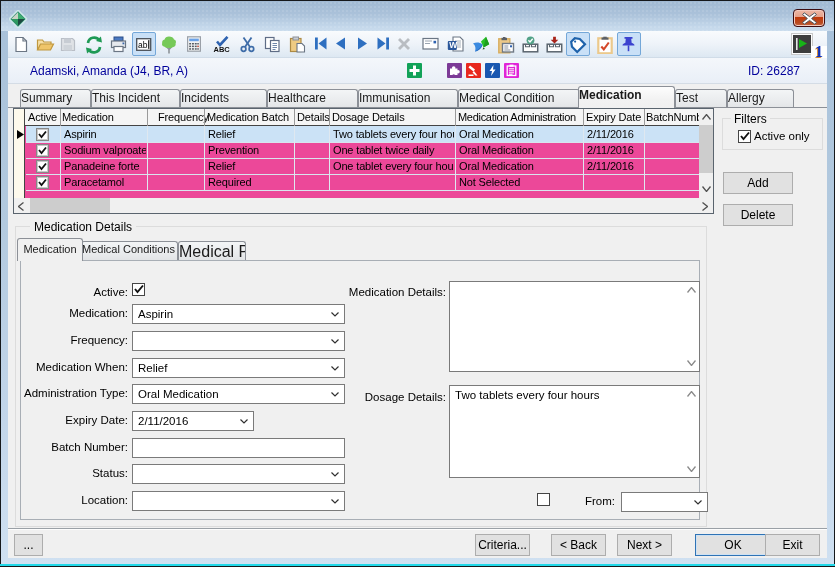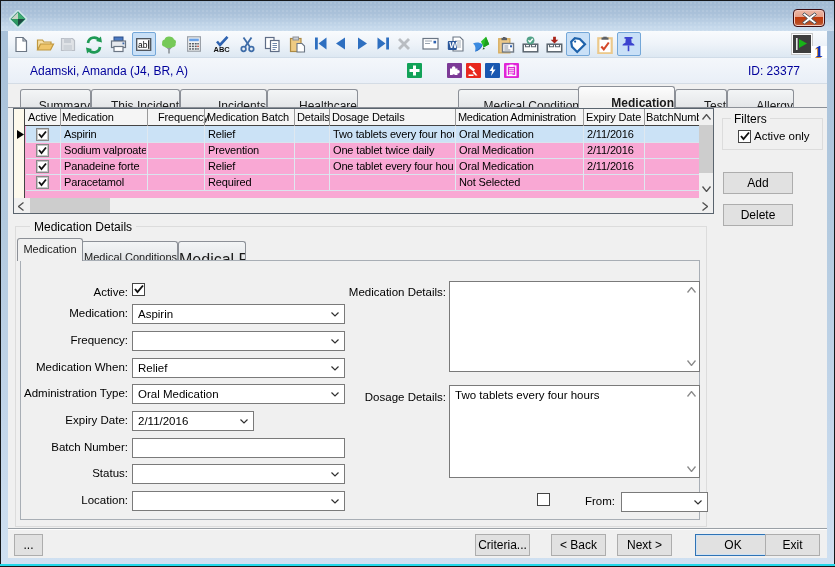--- a/index.html
+++ b/index.html
@@ -26,21 +26,21 @@
   .tbico { position:absolute; top:5px; }
   
   #pbar { position:absolute; left:0; top:27px; width:819px; height:26px;
           background:linear-gradient(180deg,#f4f7fb 0%,#e9eff7 100%); border-bottom:1px solid #d4dce5; }
   #pbar .name { position:absolute; left:22px; top:6px; font-size:12px; color:#00009b; }
   #pbar .pid  { position:absolute; right:27px; top:6px; font-size:12px; color:#00009b; }
   .sqico { position:absolute; top:5px; width:15px; height:15px; border-radius:1px; }
   
   .tab { position:absolute; top:58px; height:19px; white-space:nowrap; overflow:hidden; background:linear-gradient(180deg,#f3f5f6 0%,#e8eaec 70%,#e2e4e6 100%);
          border:1px solid #8c9097; border-bottom:none; border-radius:3px 3px 0 0;
-         text-align:right; font-size:12px; padding-top:9px; color:#1a1a1a; }
+         text-align:left; font-size:12px; padding-top:1px; color:#1a1a1a; }
   .tab.active { top:55px; height:22px; background:linear-gradient(180deg,#fdfdfd 0%,#f2f2f2 60%,#f0f0f0 100%); font-weight:bold; z-index:5; }
   #tabline { position:absolute; left:0; top:76px; width:819px; height:1px; background:#8c9097; }
   #page { position:absolute; left:0; top:77px; width:819px; height:421px; background:#f0f0f0; }
   
   .gridline { position:absolute; background:#d9e4ee; }
   .cell { position:absolute; overflow:hidden; white-space:nowrap; font-size:11px; letter-spacing:-0.15px; }
   
   .btn { position:absolute; background:#e1e1e1; border:1px solid #adadad; text-align:center;
          font-size:12px; color:#000; }
   .combo { position:absolute; background:#fff; border:1px solid #7a7a7a; height:20px; font-size:11.5px; }
@@ -260,21 +260,21 @@
       <div class="abs" style="left:785px;top:4px;width:18px;height:18px;background:#3d3d3d"></div>
       <svg class="abs" style="left:787px;top:6px" width="14" height="14" viewBox="0 0 14 14">
           <rect x="1" y="1" width="1.6" height="12" fill="#e6e6e6"></rect>
           <path d="M4 2 L12 6.5 L4 11 Z" fill="#17b317"></path>
         </svg>
       <div class="abs" style="left:803px;top:15px;width:16px;height:14px;background:#fff"></div>
       <div class="abs" style="left:803px;top:13px;width:16px;height:16px;font-family:'Liberation Serif',serif;font-weight:bold;font-size:16px;color:#1133bb;text-align:center;line-height:16px;text-shadow:-1px 1px 0 #d98a2b;">1</div>
     </div>
     <div id="pbar">
       <span class="name">Adamski, Amanda (J4, BR, A)</span>
-      <span class="pid">ID: 23377</span>
+      <span class="pid">ID: 26287</span>
       <div class="sqico" style="left:399px;background:#12a258"></div>
       <svg class="abs" style="left:399px;top:5px" width="15" height="15" viewBox="0 0 15 15">
           <path d="M6 2.5 h3 v3.5 h3.5 v3 h-3.5 v3.5 h-3 v-3.5 h-3.5 v-3 h3.5 z" fill="#fff"></path>
         </svg>
       <div class="sqico" style="left:439px;background:#7c3a96"></div>
       <svg class="abs" style="left:439px;top:5px" width="15" height="15" viewBox="0 0 15 15">
           <rect x="3" y="5.5" width="7.5" height="6.5" fill="#fff"></rect>
           <circle cx="6.7" cy="5" r="1.8" fill="#fff"></circle>
           <circle cx="11" cy="8.7" r="1.8" fill="#fff"></circle>
           <circle cx="6.7" cy="12.8" r="1.6" fill="#7c3a96"></circle>
@@ -299,28 +299,29 @@
             <path d="M5 9.8 h5"></path>
             <path d="M5 11.3 h3.5"></path>
           </g>
         </svg>
     </div>
 
     <div class="tab" style="left:12px;width:71px">Summary</div>
     <div class="tab" style="left:83px;width:89px">This Incident</div>
     <div class="tab" style="left:172px;width:87px">Incidents</div>
     <div class="tab" style="left:259px;width:91px">Healthcare</div>
+    <div class="tab" style="left:350px;width:100px">Immunisation</div>
     <div class="tab" style="left:450px;width:122px">Medical Condition</div>
     <div class="tab active" style="left:570px;width:97px">Medication</div>
     <div class="tab" style="left:667px;width:52px">Test</div>
     <div class="tab" style="left:719px;width:67px">Allergy</div>
     <div id="tabline"></div>
     <div id="page"></div>
 
-    <div class="abs" id="grid" style="left:5px;top:77px;width:701px;height:106px;background:#f9a8d4;border:1px solid #5a646e;">
+    <div class="abs" id="grid" style="left:5px;top:77px;width:701px;height:106px;background:#ec4899;border:1px solid #5a646e;">
 
       <div class="abs" style="left:0;top:0;width:699px;height:17px;background:#f5f5f5;border-bottom:1px solid #444;"></div>
 
       <div class="abs" style="left:0;top:0;width:11px;height:104px;background:#fdf9ec;border-right:1px solid #444;"></div>
 
       <div class="abs" style="left:12px;top:17px;width:673px;height:16px;background:#cbe2f6;"></div>
 
       <div class="gridline" style="left:12px;top:33px;width:673px;height:1px"></div>
       <div class="gridline" style="left:12px;top:49px;width:673px;height:1px"></div>
       <div class="gridline" style="left:12px;top:65px;width:673px;height:1px"></div>

